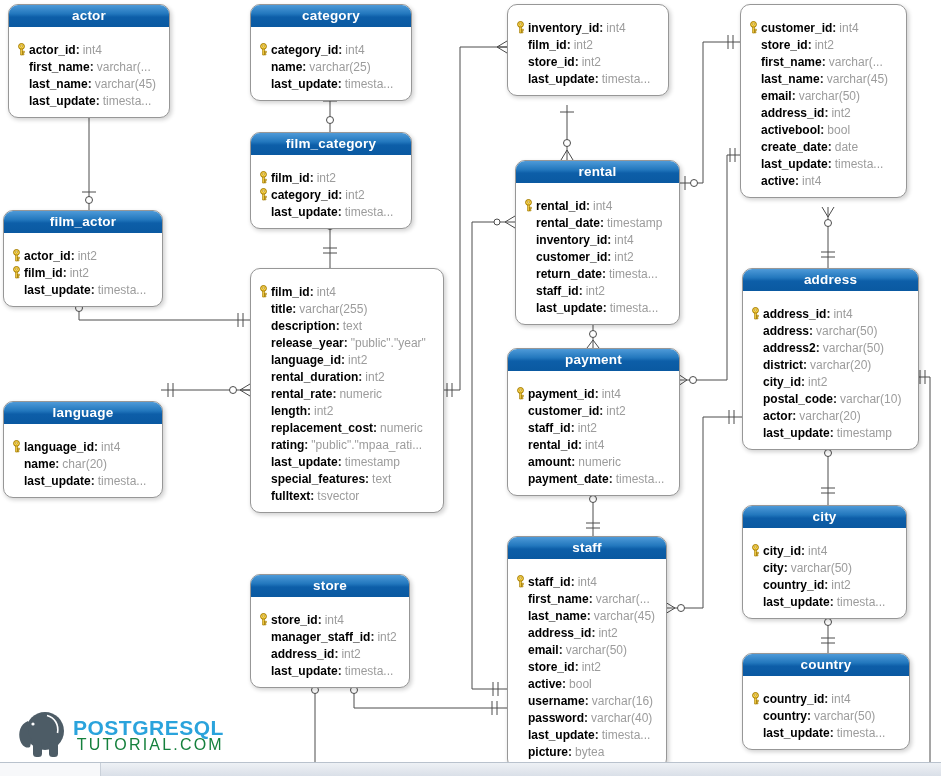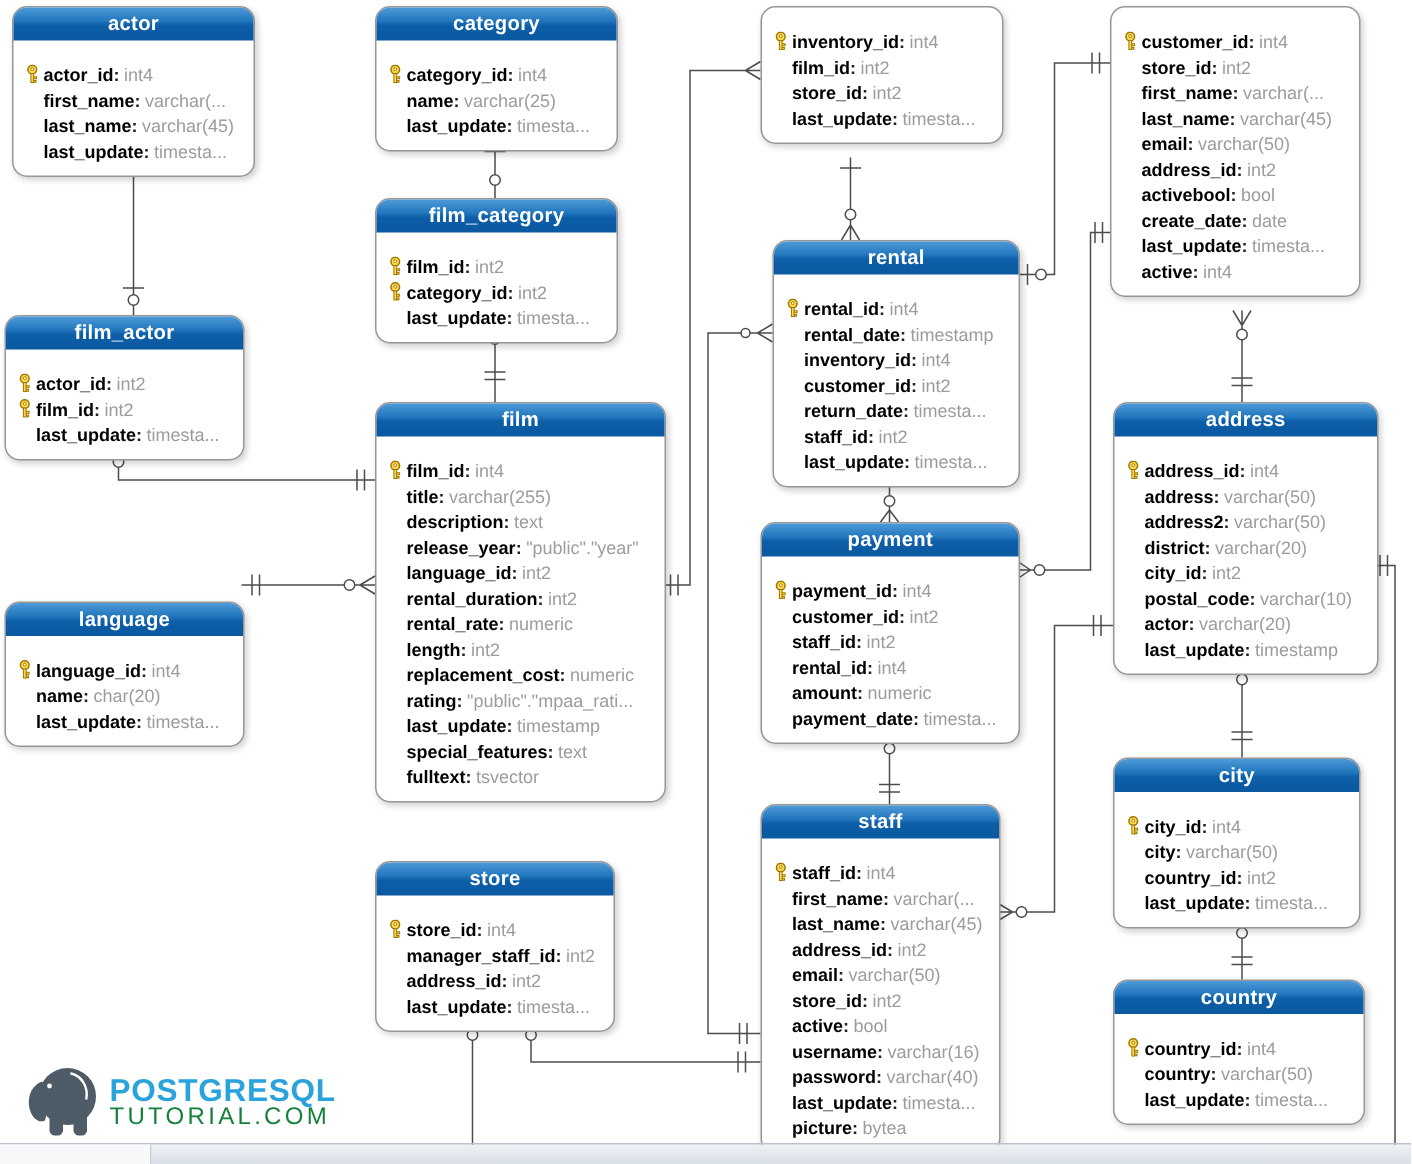--- a/index.html
+++ b/index.html
@@ -12,21 +12,21 @@
        box-shadow:1.5px 2px 4px rgba(0,0,0,.18);}
   .tbl .hd{background:linear-gradient(180deg,#4e9ad8 0%,#2277bd 40%,#0d5ea8 55%,#0a59a1 100%);
        color:#fff;font-weight:bold;font-size:13.5px;text-align:center;padding:3px 4px 4px;
        border-radius:9px 9px 0 0;letter-spacing:.2px;}
   .tbl .bd{padding:14px 4px 8px 4px;}
   .row{display:flex;align-items:center;height:17px;white-space:nowrap;overflow:hidden;font-size:12px;}
   .row .ic{width:16px;flex:0 0 16px;display:flex;justify-content:center;}
   .row .cn{font-weight:bold;color:#000;}
   .row .ct{color:#9c9c9c;margin-left:3px;}
   .row .colon{color:#222;font-weight:bold;}
-  #logo{position:absolute;left:18px;top:708px;z-index:2;display:flex;align-items:center;}
+  #logo{position:absolute;left:18px;top:708px;z-index:2;display:flex;align-items:center;text-align:right;}
   #logo .txt{margin-left:7px;}
   #logo .brand{font-size:21px;font-weight:bold;color:#2aa3dc;letter-spacing:.5px;line-height:21px;}
   #logo .suffix{font-size:16px;color:#15803d;letter-spacing:2.2px;line-height:14px;}
   #bottombar{position:absolute;left:0;top:762px;width:941px;height:14px;z-index:3;
        background:linear-gradient(180deg,#eef1f5,#d8dee7);border-top:1px solid #b9c2cd;}
   #bottombar .seg{position:absolute;left:0;top:0;width:100px;height:14px;background:#f7f8fa;
        border-right:1px solid #c9d0d9;}
 </style>
 </head>
 <body>
@@ -422,21 +422,20 @@
           </div>
           <div class="row">
             <span class="ic"></span>
             <span class="cn">last_update</span>
             <span class="colon">:</span>
             <span class="ct">timesta...</span>
           </div>
         </div>
       </div>
       <div class="tbl" style="left: 250px; top: 268px; width: 192px;">
-        <div class="hd">film</div>
         <div class="bd">
           <div class="row">
             <span class="ic">
               <svg width="11" height="13" viewBox="0 0 11 13">
                 <circle cx="5.5" cy="3.4" r="2.9" fill="#ffd84d" stroke="#a07800" stroke-width="1"></circle>
                 <circle cx="5.5" cy="3.1" r="1" fill="#fff6d5" stroke="#a07800" stroke-width="0.6"></circle>
                 <path d="M4.6,6 h1.8 v6 h-1.8 z M6.4,8.2 h2 v1.3 h-2 z M6.4,10.6 h1.6 v1.2 h-1.6 z" fill="#ffd84d" stroke="#a07800" stroke-width="0.7"></path>
               </svg>
             </span>
             <span class="cn">film_id</span>

